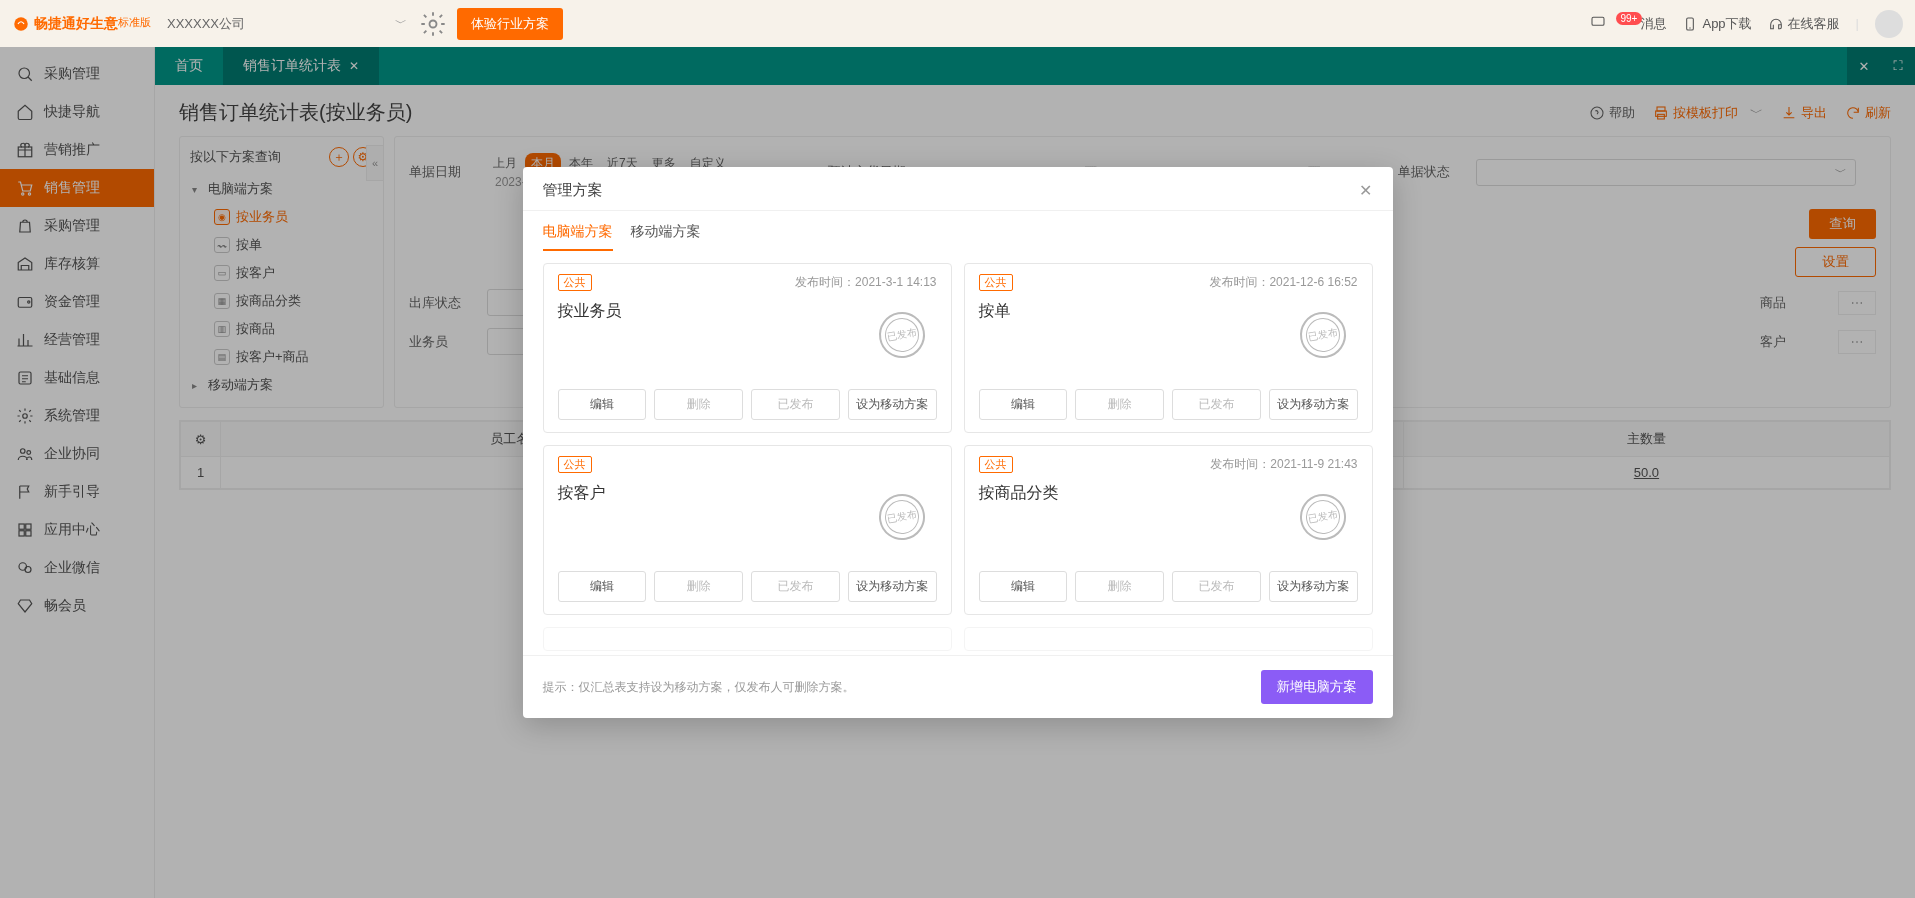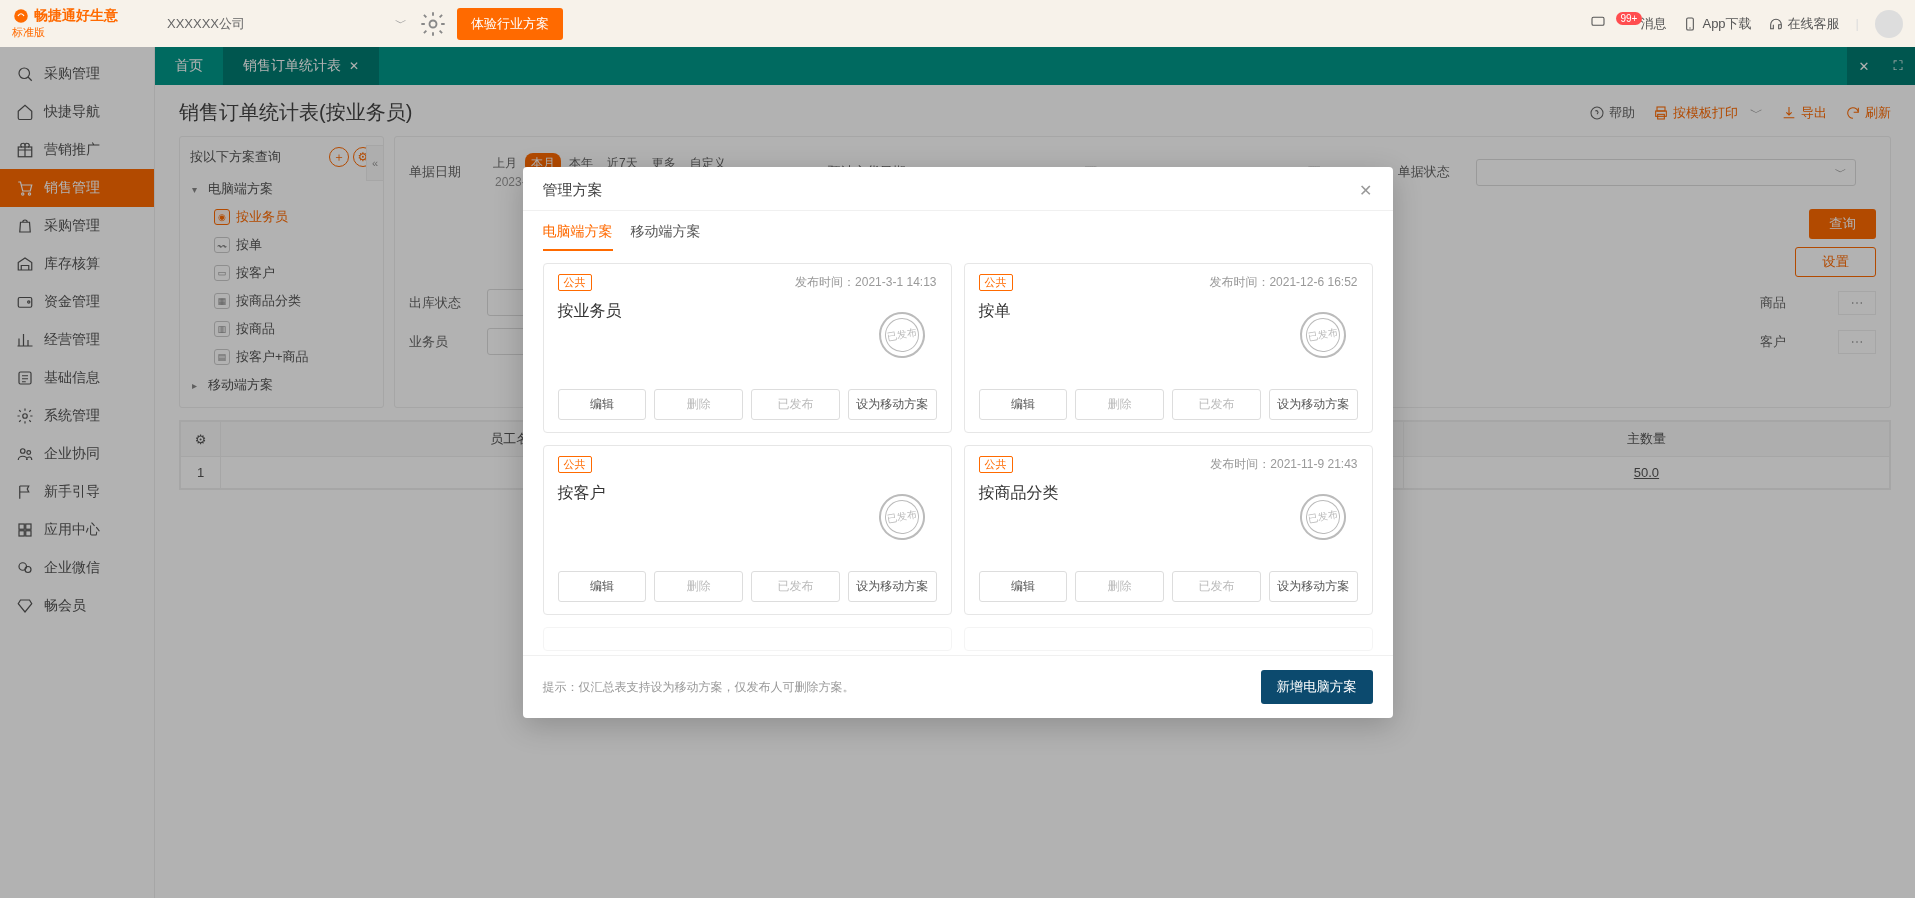--- a/index.html
+++ b/index.html
@@ -17,21 +17,21 @@
     .top-header {
       height: 47px;
       background: #f7f2ea;
       display: flex;
       align-items: center;
       padding: 0 12px 0 0;
       position: relative;
     }
     .brand {
       display: flex;
-      flex-direction: column;
+      flex-direction: row;
       align-items: flex-start;
       padding-left: 12px;
       width: 155px;
     }
     .brand-logo {
       display: flex;
       align-items: center;
       gap: 4px;
       color: #ff6a00;
       font-size: 14px;
@@ -490,21 +490,21 @@
     .cbtn.disabled { color:#bbb; cursor:default; }
     .modal-footer {
       border-top: 1px solid #f0f0f0;
       padding: 14px 20px;
       display:flex;
       justify-content: space-between;
       align-items:center;
     }
     .hint { color:#999; font-size:12px; }
     .new-scheme-btn {
-      background:#0c4a6e;
+      background:#8b5cf6;
       color:#fff;
       border:none;
       padding: 8px 16px;
       border-radius:3px;
       cursor:pointer;
     }
     .icon { width:16px; height:16px; display:inline-block; }
     svg { stroke: currentColor; fill: none; stroke-width: 1.6; }
   </style>
 </head>

